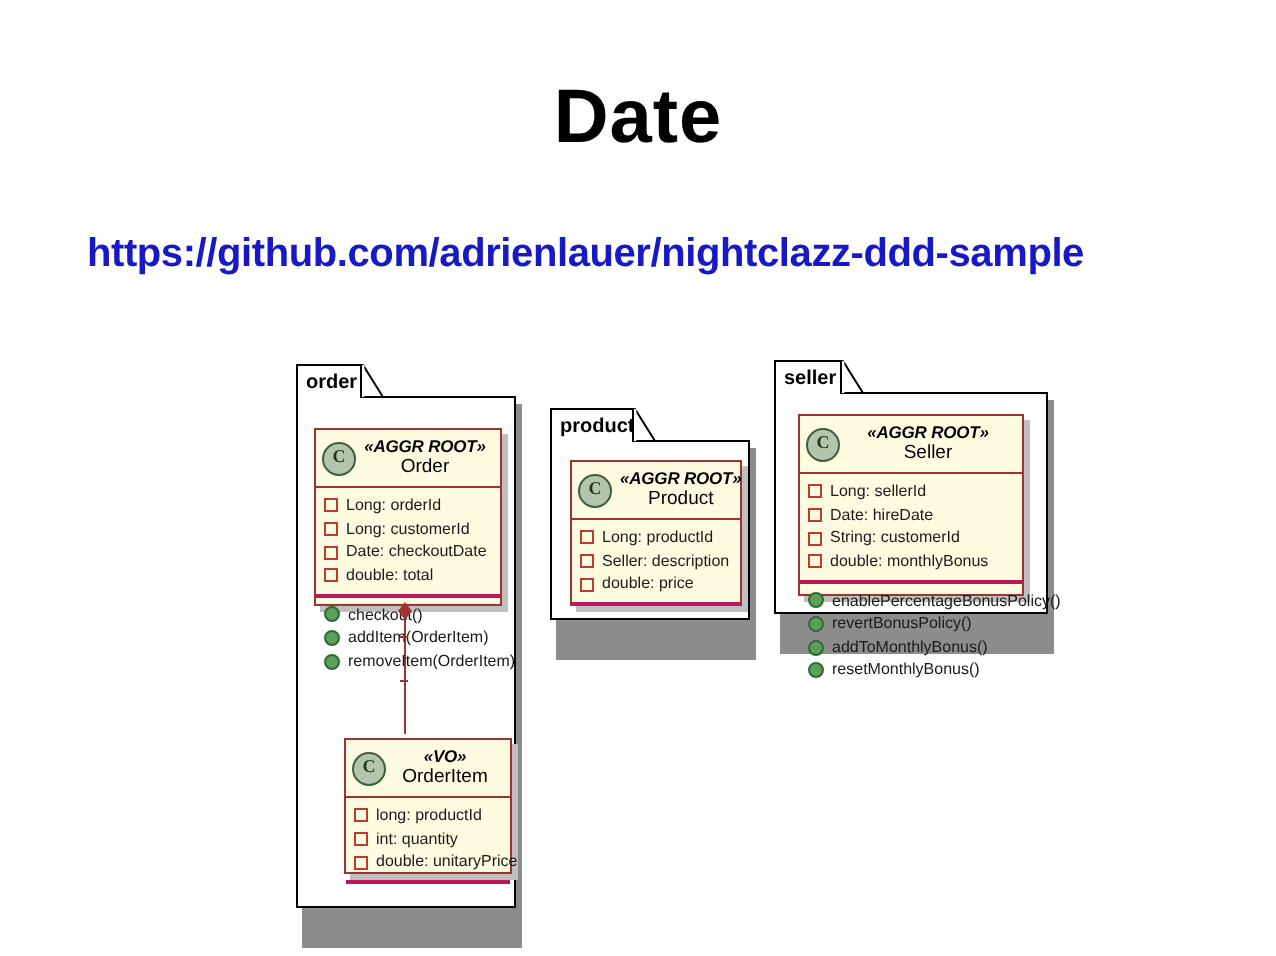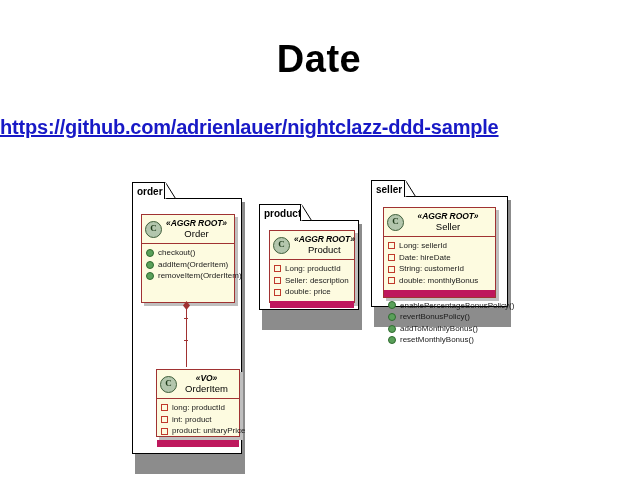--- a/index.html
+++ b/index.html
@@ -26,33 +26,32 @@
     font-weight: bold;
     color: #000000;
     letter-spacing: 0.5px;
     line-height: 1;
   }
   .slide-link {
     position: absolute;
     top: 116px;
     left: 0;
     width: 542px;
-    text-align: left;
+    text-align: right;
     font-size: 20px;
     font-weight: bold;
     color: #1819c6;
-    text-decoration: underline;
     letter-spacing: -0.2px;
     white-space: nowrap;
   }
 
   
   .diagram {
     position: absolute;
-    left: 0;
+    left: 16px;
     top: 170px;
     width: 572px;
     height: 300px;
   }
 
   
   .pkg {
     position: absolute;
     box-sizing: border-box;
   }
@@ -150,21 +149,21 @@
     display: block;
     font-size: 9.5px;
     color: #000000;
     white-space: nowrap;
   }
   .compartment {
     padding: 3px 3px 3px 4px;
     box-sizing: border-box;
   }
   .compartment + .compartment {
-    border-top: 7px solid #be185d;
+    border-top: 2px solid #be185d;
   }
   .compartment.empty {
     min-height: 7px;
     padding: 3px;
   }
   .member {
     display: flex;
     align-items: center;
     font-size: 8px;
     color: #1a1a1a;
@@ -241,20 +240,38 @@
     <div class="uml-class" style="left:9px; top:32px; width:94px; height:89px;">
       <div class="uml-head">
         <span class="c-icon">C</span>
         <span class="head-text">
           <span class="stereo">«AGGR ROOT»</span>
           <span class="cls-name">Order</span>
         </span>
       </div>
       <div class="compartment">
         <div class="member">
+          <span class="mk-attr"></span>
+          <span>Long: orderId</span>
+        </div>
+        <div class="member">
+          <span class="mk-attr"></span>
+          <span>Long: customerId</span>
+        </div>
+        <div class="member">
+          <span class="mk-attr"></span>
+          <span>Date: checkoutDate</span>
+        </div>
+        <div class="member">
+          <span class="mk-attr"></span>
+          <span>double: total</span>
+        </div>
+      </div>
+      <div class="compartment">
+        <div class="member">
           <span class="mk-op"></span>
           <span>checkout()</span>
         </div>
         <div class="member">
           <span class="mk-op"></span>
           <span>addItem(OrderItem)</span>
         </div>
         <div class="member">
           <span class="mk-op"></span>
           <span>removeItem(OrderItem)</span>
@@ -276,25 +293,25 @@
           <span class="cls-name">OrderItem</span>
         </span>
       </div>
       <div class="compartment">
         <div class="member">
           <span class="mk-attr"></span>
           <span>long: productId</span>
         </div>
         <div class="member">
           <span class="mk-attr"></span>
-          <span>int: product</span>
-        </div>
-        <div class="member">
-          <span class="mk-attr"></span>
-          <span>product: unitaryPrice</span>
+          <span>int: quantity</span>
+        </div>
+        <div class="member">
+          <span class="mk-attr"></span>
+          <span>double: unitaryPrice</span>
         </div>
       </div>
       <div class="compartment empty"></div>
     </div>
   </div>
 
   <div class="pkg" style="left:259px; top:34px; width:100px; height:106px;">
 
     <div class="pkg-shadow" style="left:3px; top:20px; width:100px; height:106px;"></div>
 

